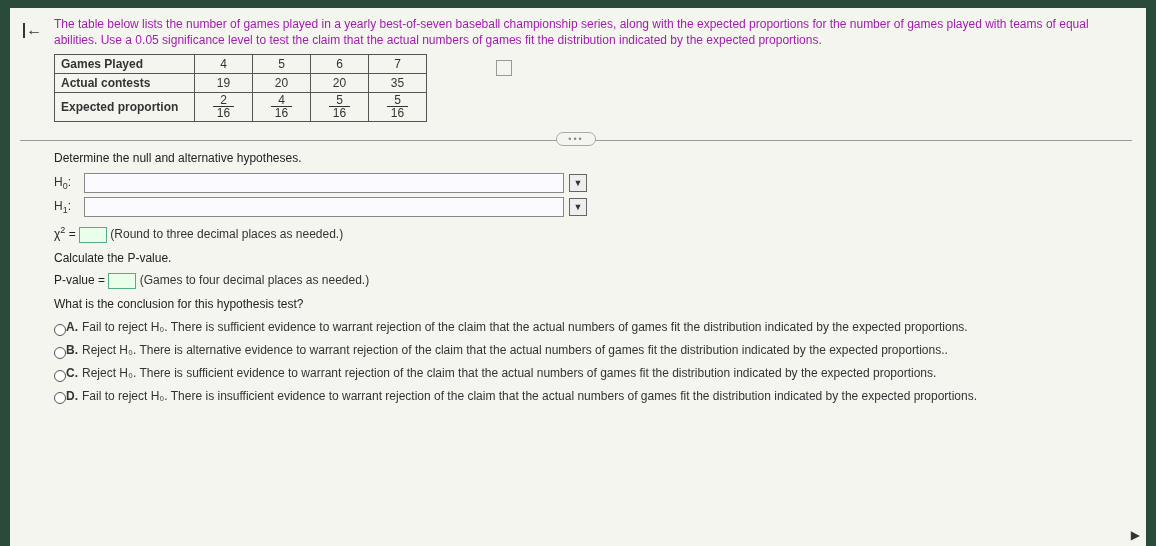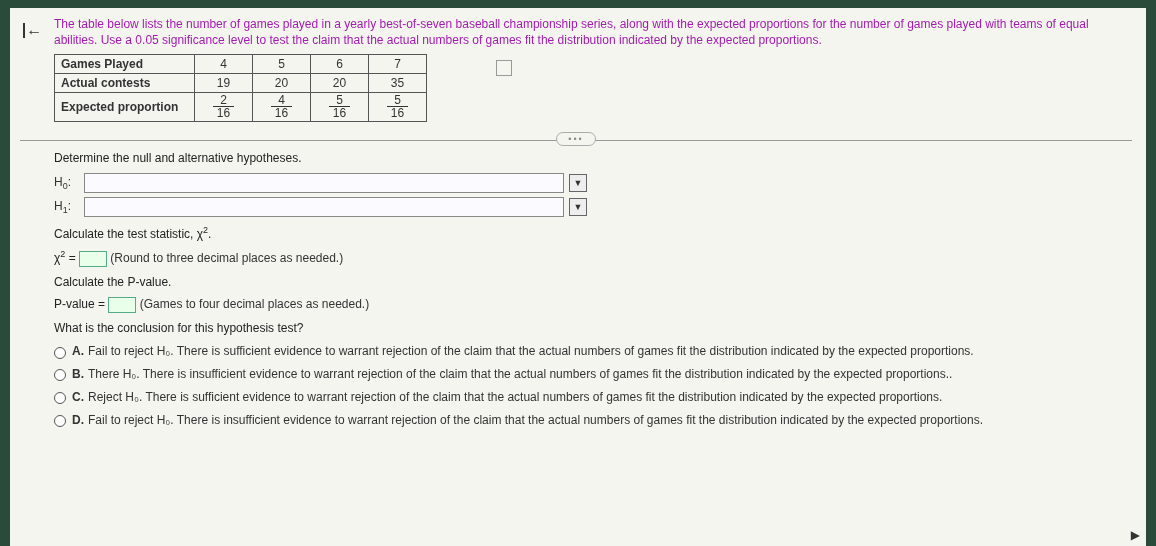--- a/index.html
+++ b/index.html
@@ -68,21 +68,21 @@
   .dd-arrow {
     width:18px; height:18px; border:1px solid #666; background:#eee;
     display:flex; align-items:center; justify-content:center; font-size:9px;
     margin-left:-1px;
   }
   .inline-input {
     width: 28px; height:16px; border:1px solid #5a8; background:#eaffea;
     display:inline-block; vertical-align:middle;
   }
   .note { color:#333;text-align:right; }
-  .radio-row { display:flex; align-items:center; gap:6px; margin:6px 0; line-height:1.4;}
+  .radio-row { display:flex; align-items:flex-end; margin:6px 0; line-height:1.4;}
   .radio {
     width:12px; height:12px; border:1px solid #555; border-radius:50%;
     margin-top:2px; flex-shrink:0; background:#fff;
   }
   .opt-label { font-weight:bold; margin-right:4px;}
   sub { font-size:9px; vertical-align:sub;}
   sup { font-size:9px; vertical-align:super;}
   .copy-icon {
     position:absolute; left: 488px; top: 54px;
     width:14px; height:14px; border:1px solid #999; background:#f5f5f0;
@@ -145,21 +145,20 @@
       <span class="hyp-label"><span>H</span><sub>0</sub>:</span>
       <div class="hyp-select"></div>
       <div class="dd-arrow">▼</div>
     </div>
     <div class="hyp-row">
       <span class="hyp-label"><span>H</span><sub>1</sub>:</span>
       <div class="hyp-select"></div>
       <div class="dd-arrow">▼</div>
     </div>
 
-    <p><span>Calculate the test statistic, χ</span><sup>2</sup>.</p>
 
     <p>
       <span>χ</span><sup>2</sup><span> = </span>
       <span class="inline-input"></span>
       <span class="note">(Round to three decimal places as needed.)</span>
     </p>
 
     <p>Calculate the P-value.</p>
 
     <p>
@@ -169,21 +168,21 @@
     </p>
 
     <p>What is the conclusion for this hypothesis test?</p>
 
     <div class="radio-row">
       <div class="radio"></div>
       <div><span class="opt-label">A.</span><span>Fail to reject H₀. There is sufficient evidence to warrant rejection of the claim that the actual numbers of games fit the distribution indicated by the expected proportions.</span></div>
     </div>
     <div class="radio-row">
       <div class="radio"></div>
-      <div><span class="opt-label">B.</span><span>There H₀. There is insufficient evidence to warrant rejection of the claim that the actual numbers of games fit the distribution indicated by the expected proportions..</span></div>
+      <div><span class="opt-label">B.</span><span>Reject H₀. There is alternative evidence to warrant rejection of the claim that the actual numbers of games fit the distribution indicated by the expected proportions..</span></div>
     </div>
     <div class="radio-row">
       <div class="radio"></div>
       <div><span class="opt-label">C.</span><span>Reject H₀. There is sufficient evidence to warrant rejection of the claim that the actual numbers of games fit the distribution indicated by the expected proportions.</span></div>
     </div>
     <div class="radio-row">
       <div class="radio"></div>
       <div><span class="opt-label">D.</span><span>Fail to reject H₀. There is insufficient evidence to warrant rejection of the claim that the actual numbers of games fit the distribution indicated by the expected proportions.</span></div>
     </div>
   </div>

